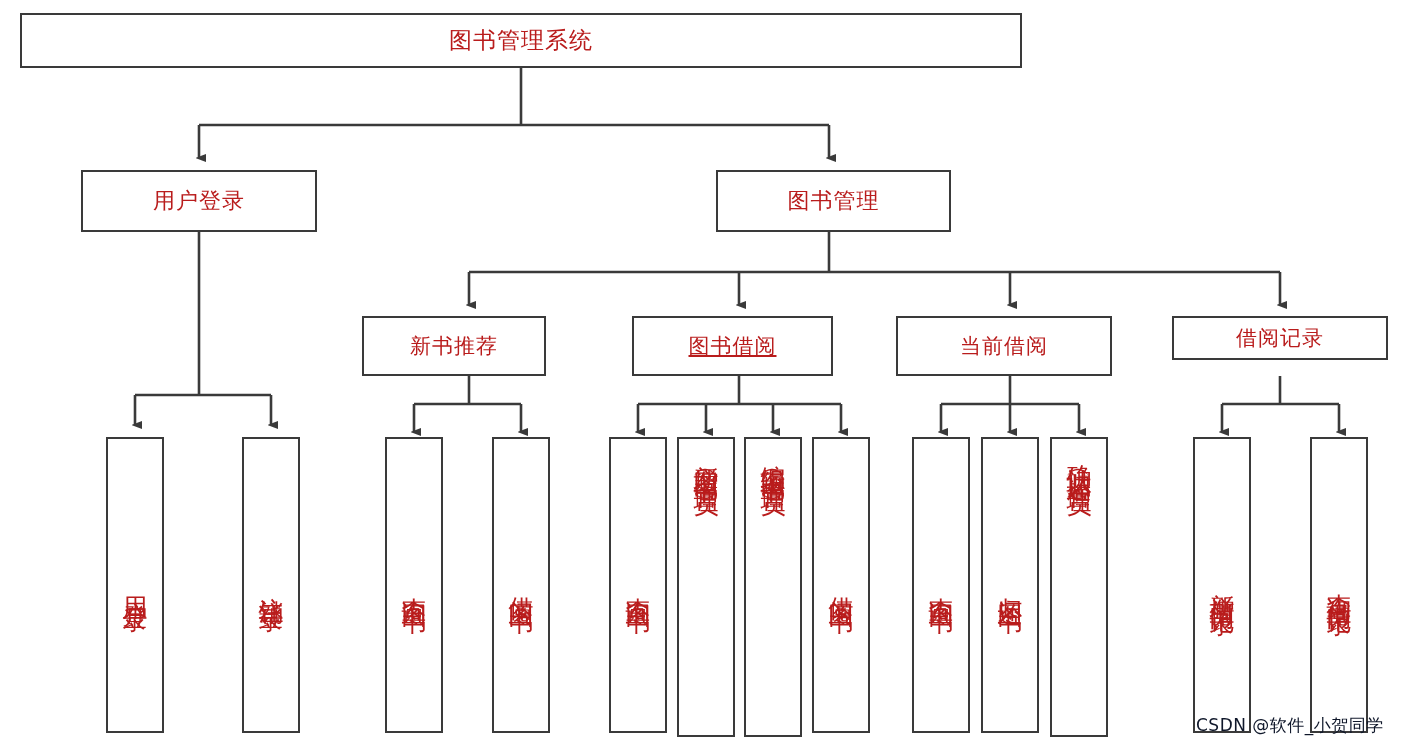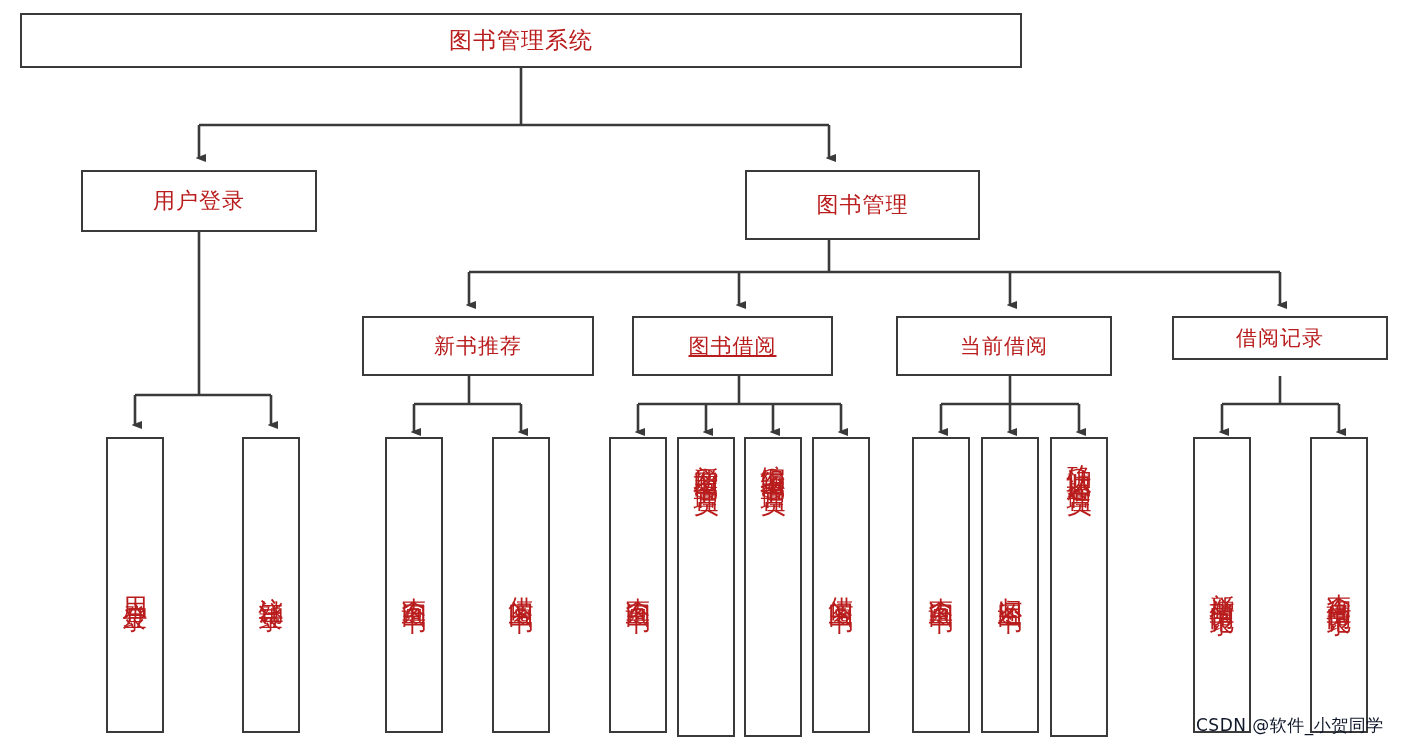--- a/index.html
+++ b/index.html
@@ -116,25 +116,25 @@
     </g>
   </svg>
 
   <div class="node root" style="left:20px;top:13px;width:1002px;height:55px;">
     <span class="lbl">图书管理系统</span>
   </div>
 
   <div class="node lvl2" style="left:81px;top:170px;width:236px;height:62px;">
     <span class="lbl">用户登录</span>
   </div>
-  <div class="node lvl2" style="left:745px;top:170px;width:235px;height:70px;">
+  <div class="node lvl2" style="left:716px;top:170px;width:235px;height:62px;">
     <span class="lbl">图书管理</span>
   </div>
 
-  <div class="node lvl3" style="left:362px;top:316px;width:232px;height:60px;">
+  <div class="node lvl3" style="left:362px;top:316px;width:184px;height:60px;">
     <span class="lbl">新书推荐</span>
   </div>
   <div class="node lvl3" style="left:632px;top:316px;width:201px;height:60px;text-decoration:underline;">
     <span class="lbl">图书借阅</span>
   </div>
   <div class="node lvl3" style="left:896px;top:316px;width:216px;height:60px;">
     <span class="lbl">当前借阅</span>
   </div>
   <div class="node lvl3" style="left:1172px;top:316px;width:216px;height:44px;">
     <span class="lbl">借阅记录</span>

